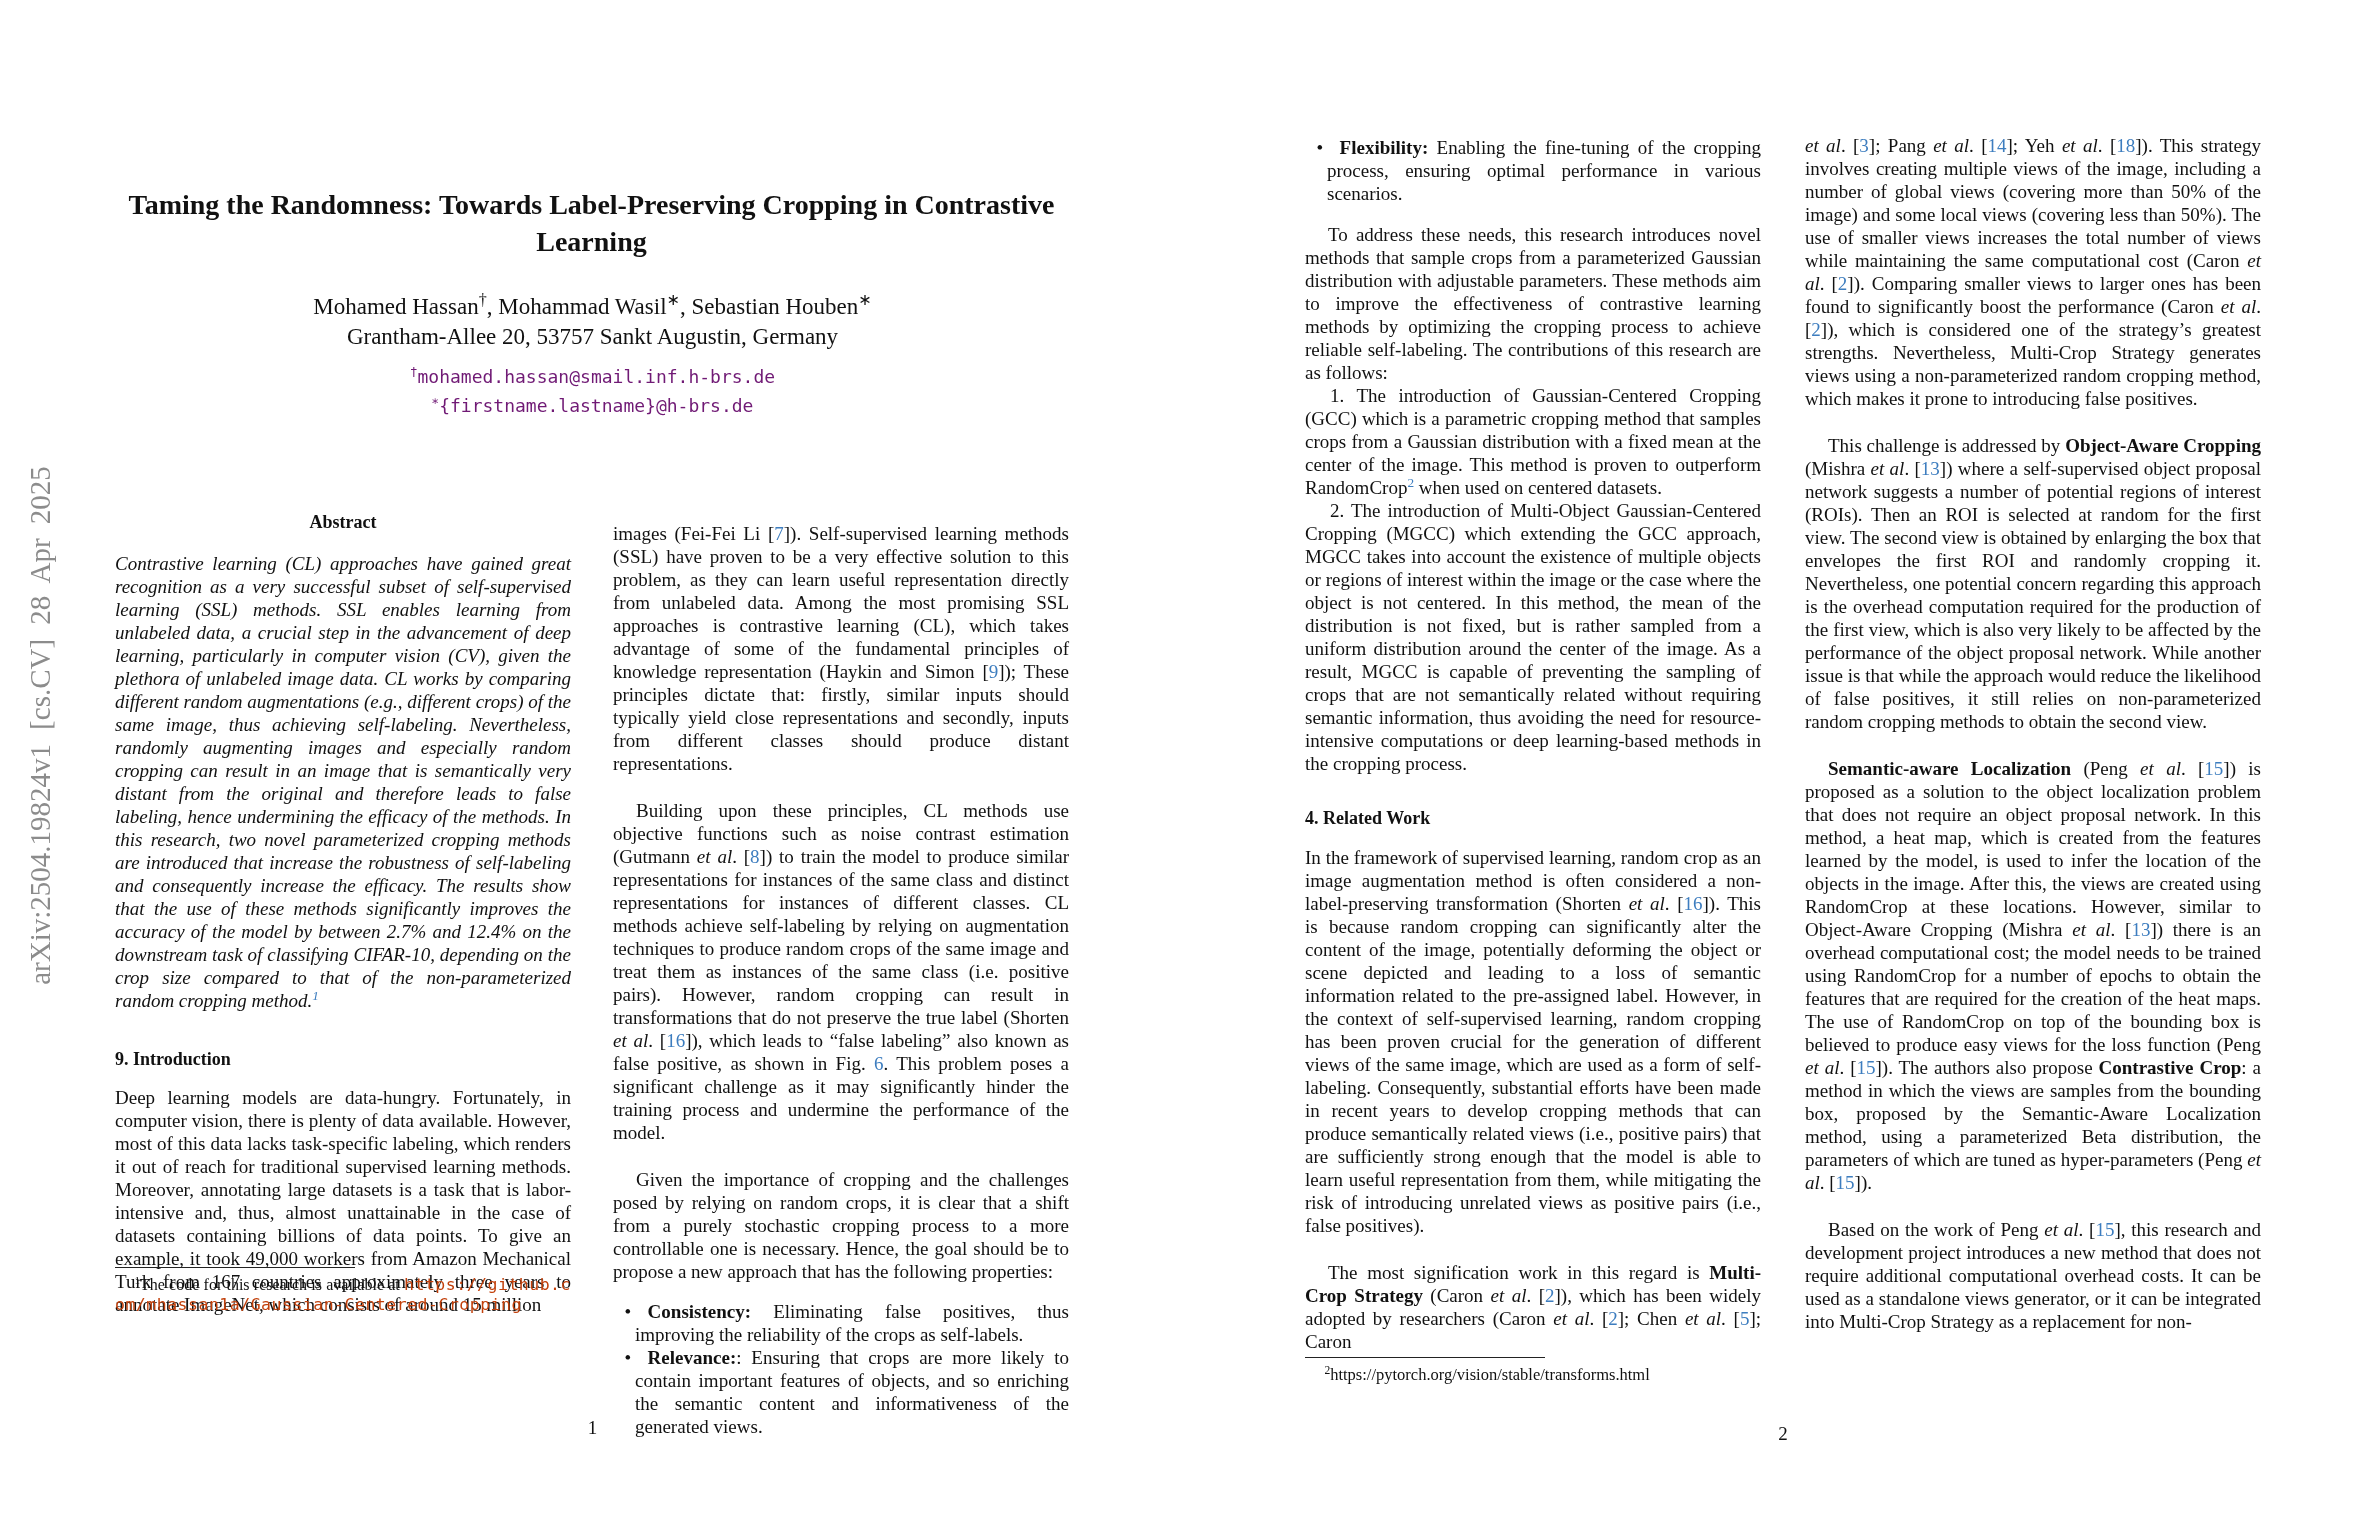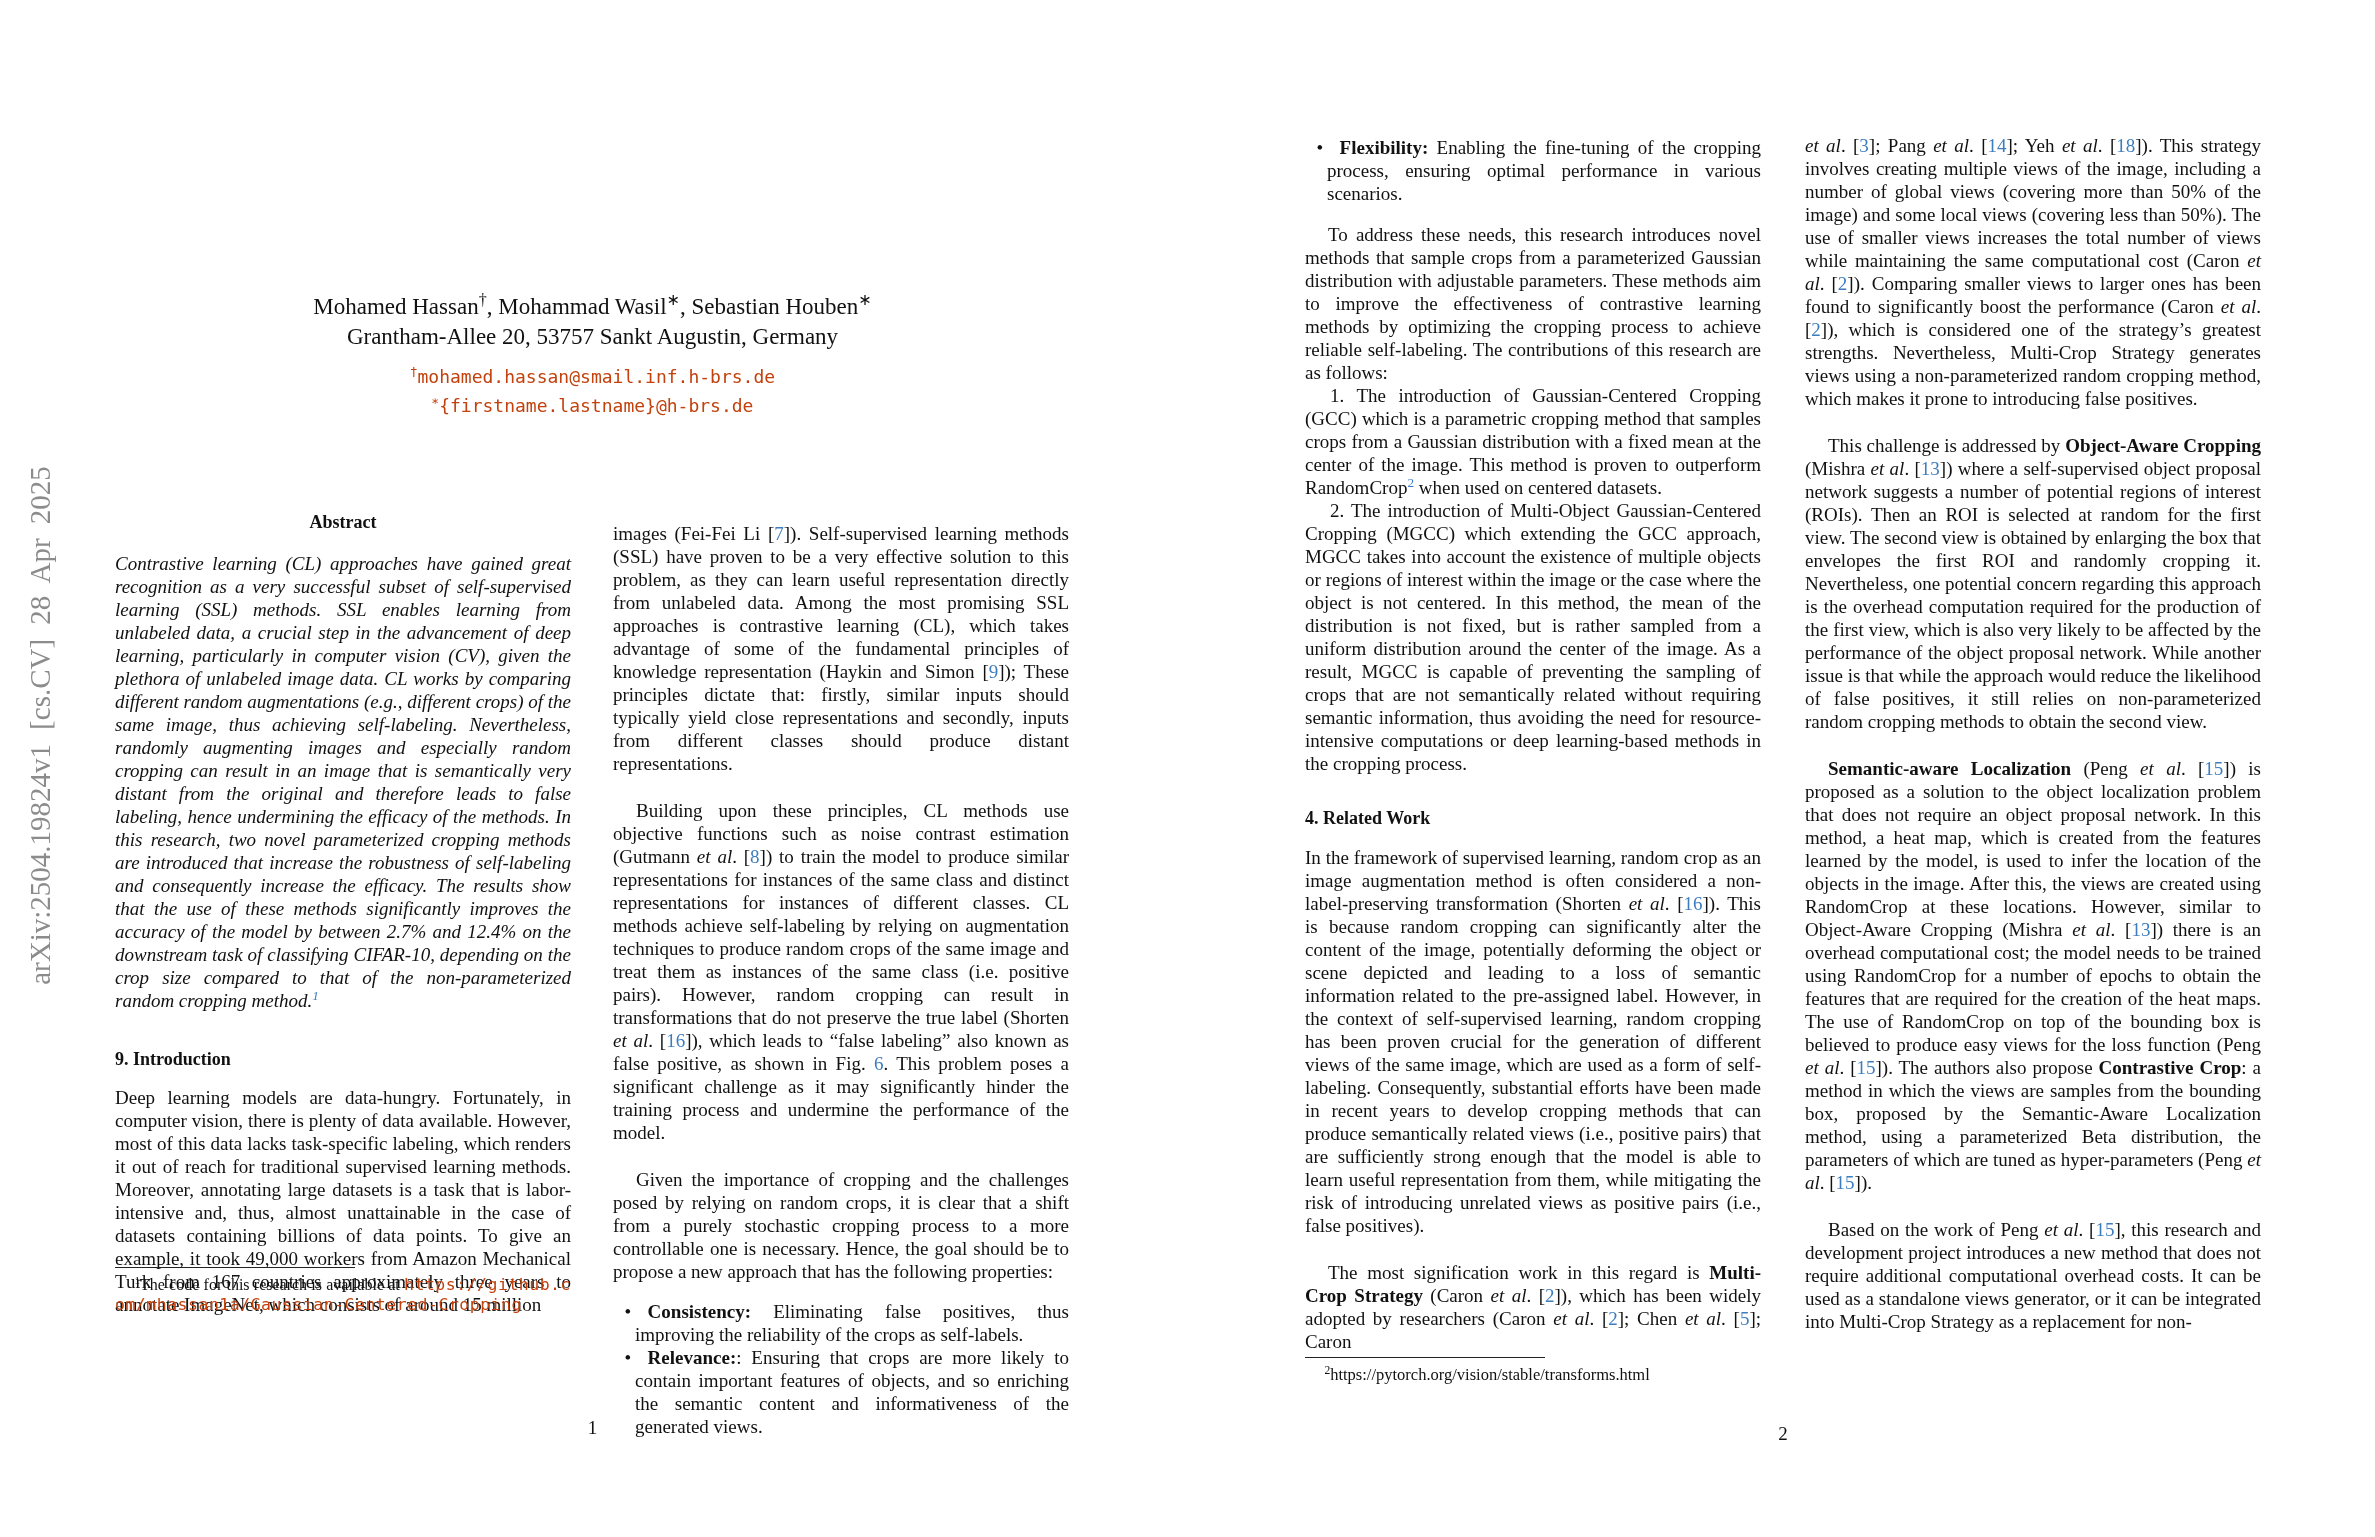--- a/index.html
+++ b/index.html
@@ -9,21 +9,21 @@
   
   .watermark{left:-309px;top:709px;width:699px;text-align:center;
              transform:rotate(-90deg);transform-origin:center;
              font-size:29px;color:#8c8c8c;word-spacing:6.8px;white-space:nowrap;}
   
   .title{left:92px;top:186px;width:999px;text-align:center;font-weight:bold;
          font-size:28px;line-height:37px;}
   .authors{left:115px;top:292px;width:955px;text-align:center;}
   .author-line{font-size:23px;line-height:29px;}
   .affil{font-size:23px;line-height:32px;}
-  .email{font-family:"DejaVu Sans Mono",monospace;font-size:18px;line-height:29px;color:#c2410c;}
+  .email{font-family:"DejaVu Sans Mono",monospace;font-size:18px;line-height:29px;color:#701a75;}
   
   .col{width:456px;font-size:19px;line-height:23px;text-align:justify;}
   .p1c1{left:115px;top:509px;}
   .p1c2{left:613px;top:522px;}
   .p2c1{left:1305px;top:136px;}
   .p2c2{left:1805px;top:134px;}
   .col p{margin:0;}
   .gap{margin-top:24px !important;}
   .ind{text-indent:23px;}
   h2{font-size:18px;line-height:26px;margin:0;font-weight:bold;text-align:left;}
@@ -54,20 +54,21 @@
   .pnum1{left:115px;top:1417px;width:955px;}
   .pnum2{left:1305px;top:1423px;width:956px;}
 </style>
 </head>
 <body>
 
 <div class="canvas">
 
   <div class="abs watermark">arXiv:2504.19824v1 [cs.CV] 28 Apr 2025</div>
 
+  <div class="abs title">Taming the Randomness: Towards Label-Preserving Cropping in Contrastive Learning</div>
 
   <div class="abs authors">
     <div class="author-line">Mohamed Hassan<span class="sup">†</span>, Mohammad Wasil<span class="sup">∗</span>, Sebastian Houben<span class="sup">∗</span></div>
     <div class="affil">Grantham-Allee 20, 53757 Sankt Augustin, Germany</div>
     <div class="email" style="margin-top:8.7px;"><span class="sup">†</span>mohamed.hassan@smail.inf.h-brs.de</div>
     <div class="email"><span class="sup">∗</span>{firstname.lastname}@h-brs.de</div>
   </div>
 
   <div class="abs col p1c1">
     <h2 class="h-abstract">Abstract</h2>

